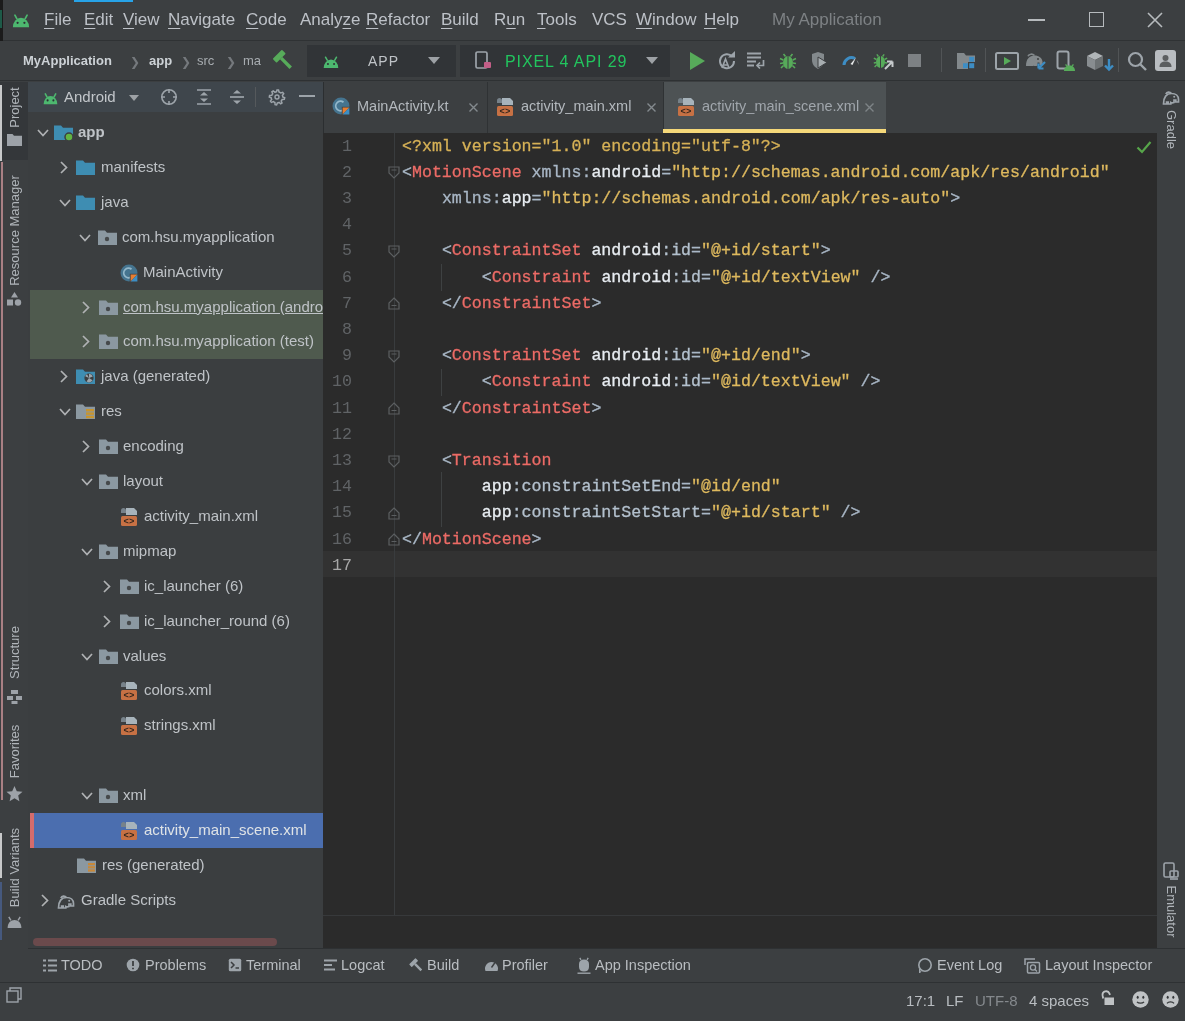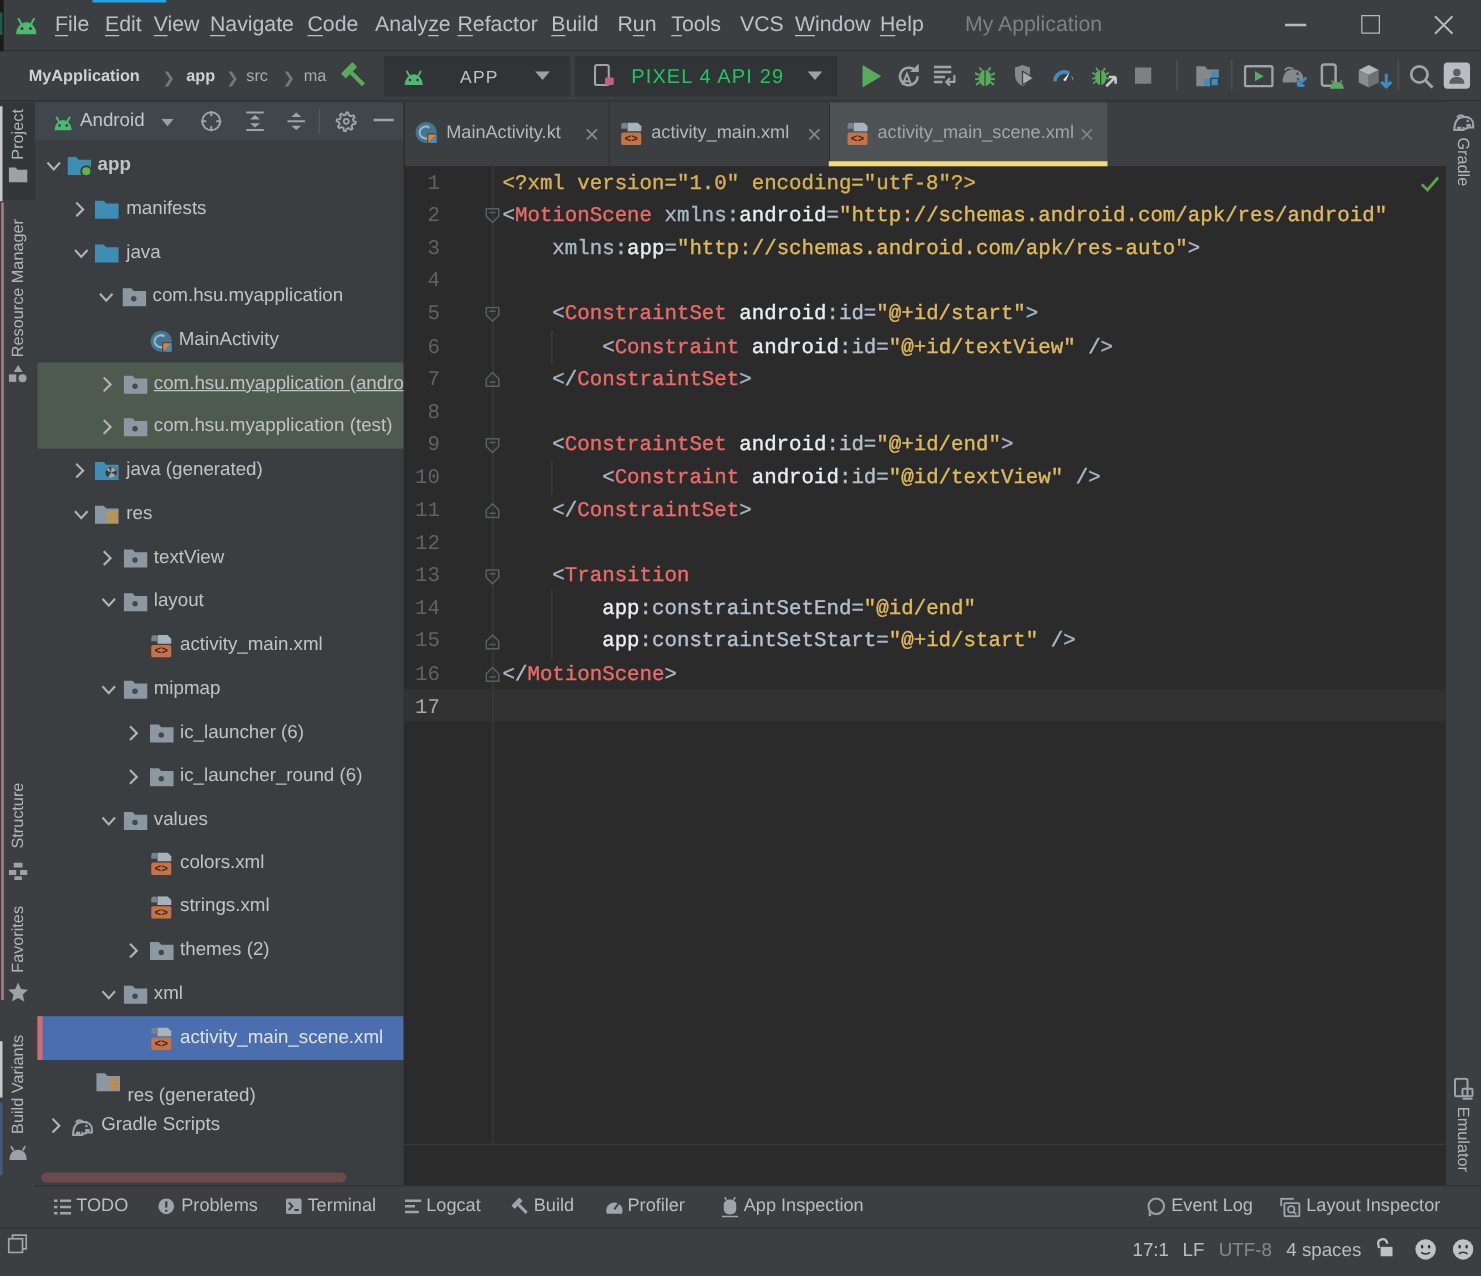--- a/index.html
+++ b/index.html
@@ -354,21 +354,21 @@
         <span class="lbl" style="left:73px;">res</span>
       </div>
   <div class="trow" style="top:347.1px">
         <svg class="abs" style="left:54px;top:11px" width="8" height="13" viewBox="0 0 8 13">
           <path d="M1 1 L6.5 6.5 L1 12" fill="none" stroke="#b0b2b4" stroke-width="1.7"></path>
         </svg>
         <svg class="abs" style="left:71px;top:9px" width="19" height="17" viewBox="0 0 19 17">
           <path d="M0 1.5 L7 1.5 L9 3.8 L19 3.8 L19 16 L0 16 Z" fill="#8b98a1"></path>
           <circle cx="9" cy="10" r="2.2" fill="#46494b"></circle>
         </svg>
-        <span class="lbl" style="left:95px;">textView</span>
+        <span class="lbl" style="left:95px;">encoding</span>
       </div>
   <div class="trow" style="top:382.0px">
         <svg class="abs" style="left:53px;top:14px" width="12" height="8" viewBox="0 0 12 8">
           <path d="M1 1 L6 6.5 L11 1" fill="none" stroke="#b0b2b4" stroke-width="1.7"></path>
         </svg>
         <svg class="abs" style="left:71px;top:9px" width="19" height="17" viewBox="0 0 19 17">
           <path d="M0 1.5 L7 1.5 L9 3.8 L19 3.8 L19 16 L0 16 Z" fill="#8b98a1"></path>
           <circle cx="9" cy="10" r="2.2" fill="#46494b"></circle>
         </svg>
         <span class="lbl" style="left:95px;">layout</span>
@@ -433,30 +433,20 @@
       </div>
   <div class="trow" style="top:626.3px">
         <svg class="abs" style="left:92px;top:9px" width="18" height="18" viewBox="0 0 18 18">
 <path d="M6 0 L14 0 L17 3 L17 7 L6 7 Z" fill="#a7b3bb"></path>
 <path d="M1 2.5 C1 1 2 0 3.5 0 C5 0 6 1 6 2.5 L6 5 L1 5 Z" fill="#77828a"></path>
 <rect x="1" y="8" width="16" height="10" rx="1.5" fill="#c77144"></rect>
 <text x="9" y="15.5" font-size="9" font-weight="bold" fill="#33261d" text-anchor="middle" font-family="Liberation Mono, monospace">&lt;&gt;</text>
 </svg>
         <span class="lbl" style="left:116px;">strings.xml</span>
       </div>
-  <div class="trow" style="top:661.2px">
-        <svg class="abs" style="left:75px;top:11px" width="8" height="13" viewBox="0 0 8 13">
-          <path d="M1 1 L6.5 6.5 L1 12" fill="none" stroke="#b0b2b4" stroke-width="1.7"></path>
-        </svg>
-        <svg class="abs" style="left:92px;top:9px" width="19" height="17" viewBox="0 0 19 17">
-          <path d="M0 1.5 L7 1.5 L9 3.8 L19 3.8 L19 16 L0 16 Z" fill="#8b98a1"></path>
-          <circle cx="9" cy="10" r="2.2" fill="#46494b"></circle>
-        </svg>
-        <span class="lbl" style="left:116px;">themes (2)</span>
-      </div>
   <div class="trow" style="top:696.1px">
         <svg class="abs" style="left:53px;top:14px" width="12" height="8" viewBox="0 0 12 8">
           <path d="M1 1 L6 6.5 L11 1" fill="none" stroke="#b0b2b4" stroke-width="1.7"></path>
         </svg>
         <svg class="abs" style="left:71px;top:9px" width="19" height="17" viewBox="0 0 19 17">
           <path d="M0 1.5 L7 1.5 L9 3.8 L19 3.8 L19 16 L0 16 Z" fill="#8b98a1"></path>
           <circle cx="9" cy="10" r="2.2" fill="#46494b"></circle>
         </svg>
         <span class="lbl" style="left:95px;">xml</span>
       </div>
@@ -469,21 +459,21 @@
 </svg>
         <span class="lbl" style="left:116px;color:#dfe3e6;">activity_main_scene.xml</span>
       </div>
   <div class="trow" style="top:765.9px">
         <svg class="abs" style="left:49px;top:9px" width="19" height="17" viewBox="0 0 19 17">
           <path d="M0 1.5 L7 1.5 L9 3.8 L19 3.8 L19 16 L0 16 Z" fill="#8b98a1"></path>
           <rect x="11" y="6" width="7" height="2.2" fill="#c8893a"></rect>
           <rect x="11" y="9.2" width="7" height="2.2" fill="#c8893a"></rect>
           <rect x="11" y="12.4" width="7" height="2.2" fill="#c8893a"></rect>
         </svg>
-        <span class="lbl" style="left:74px;margin-top:12px;">res (generated)</span>
+        <span class="lbl" style="left:74px;">res (generated)</span>
       </div>
   <div class="trow" style="top:800.8px">
         <svg class="abs" style="left:13px;top:11px" width="8" height="13" viewBox="0 0 8 13">
           <path d="M1 1 L6.5 6.5 L1 12" fill="none" stroke="#b0b2b4" stroke-width="1.7"></path>
         </svg>
         <svg class="abs" style="left:28px;top:10px" width="20" height="16" viewBox="0 0 20 16">
 <path d="M2.5 15 C2.5 8 5.5 4.5 10.5 4.5 C14.8 4.5 17.5 7 17.5 10.5 L17.5 13 L14.8 13 L14.8 11 L13 11 L13 13.5 C12 14 10.8 14 9.8 13.5 L9.8 15 L7.2 15 L7.2 13.2 L5.6 13.2 L5.6 15 Z M10.5 4.5 C8.8 2.6 5.8 2.8 4.8 5" fill="none" stroke="#9da4aa" stroke-width="1.7"></path>
 <circle cx="13.2" cy="7.8" r="1" fill="#9da4aa"></circle>
 </svg>
         <span class="lbl" style="left:53px;">Gradle Scripts</span>

